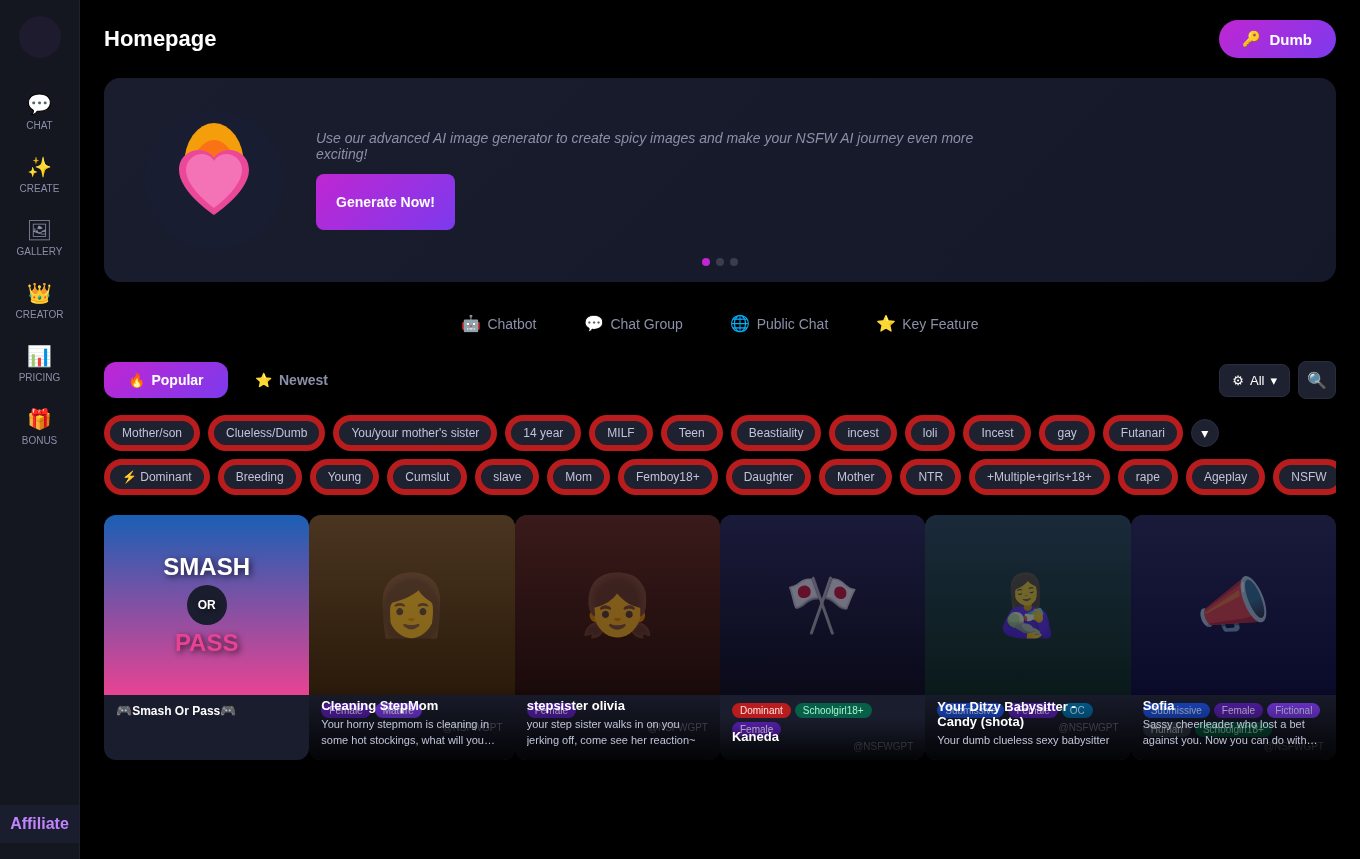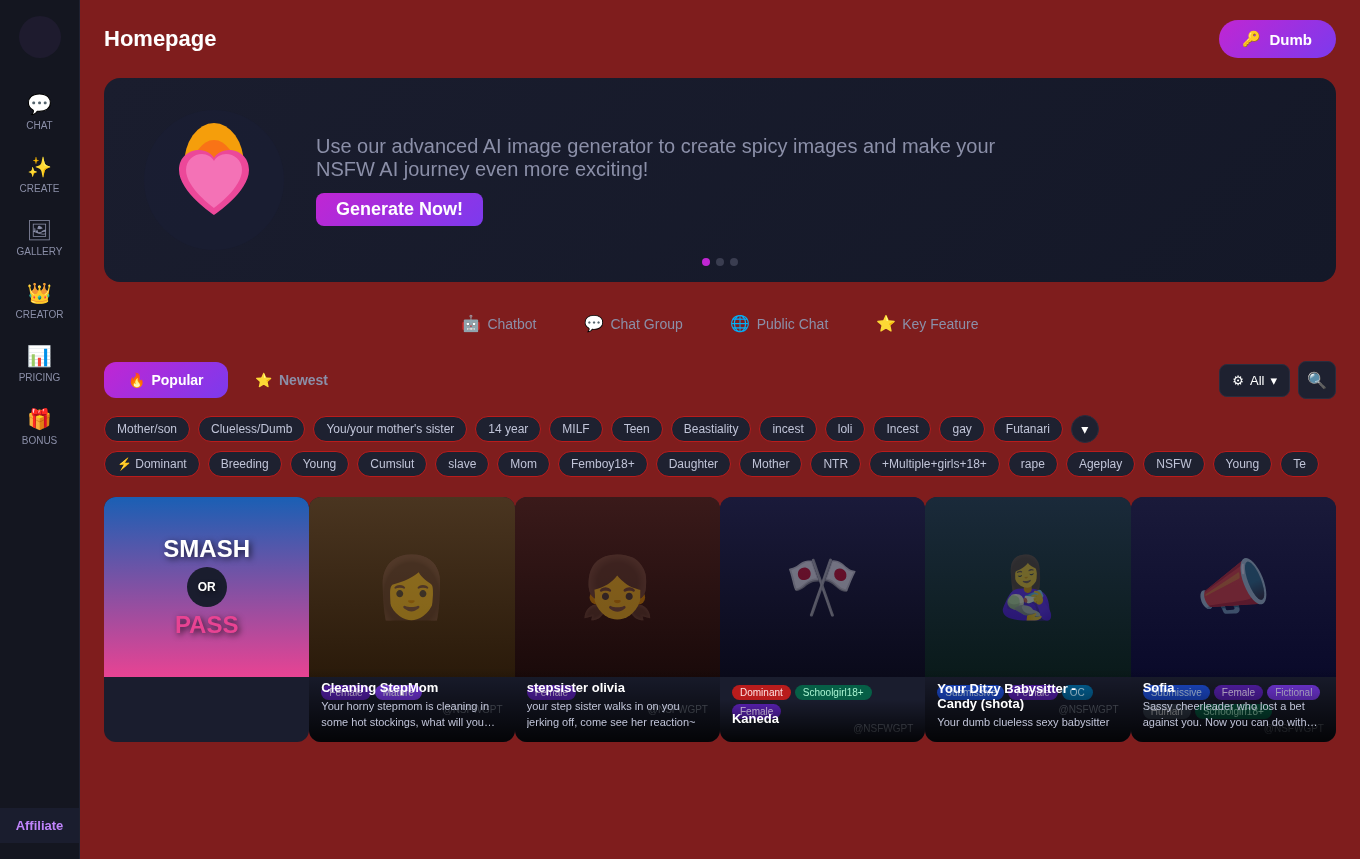--- a/index.html
+++ b/index.html
@@ -45,30 +45,30 @@
 
     
     .affiliate-btn {
       margin-top: auto;
       width: 100%;
       background: #1a1d2e;
       border: none;
       color: #c084fc;
       padding: 10px 4px;
       cursor: pointer;
-      font-size: 13px;
+      font-size: 16px;
       font-weight: 600;
     }
 
     
     .main {
       flex: 1;
       overflow-y: auto;
       padding: 20px 24px;
-      background: #7f1d1d;
+      background: #000000;
     }
 
     
     .header {
       display: flex;
       align-items: center;
       justify-content: space-between;
       margin-bottom: 20px;
     }
     .header-title {
@@ -113,32 +113,33 @@
     }
     .banner-icon svg { width: 140px; height: 140px; }
     .banner-text { flex: 1; }
     .banner-text h2 {
       font-size: 28px;
       font-weight: 700;
       margin-bottom: 12px;
       color: #fff;
     }
     .banner-text p {
-      font-size: 20px;
+      font-size: 14px;
       color: #8b8fa8;
       margin-bottom: 12px;
       max-width: 700px;
+      font-style: italic;
     }
     .generate-btn {
       background: linear-gradient(135deg, #c026d3, #7c3aed);
       color: #fff;
       border: none;
-      padding: 6px 20px;
+      padding: 20px 20px;
       border-radius: 8px;
-      font-size: 18px;
+      font-size: 14px;
       font-weight: 600;
       cursor: pointer;
     }
     .banner-dots {
       position: absolute;
       bottom: 16px;
       left: 50%;
       transform: translateX(-50%);
       display: flex;
       gap: 6px;
@@ -247,21 +248,21 @@
       align-items: center;
     }
     .tag {
       background: #1e2130;
       color: #c0c4d8;
       padding: 5px 12px;
       border-radius: 20px;
       font-size: 12px;
       cursor: pointer;
       white-space: nowrap;
-      border: 1px solid #b91c1c;
+      border: 6px solid #b91c1c;
       transition: all 0.2s;
     }
     .tag-expand {
       background: #1e2130;
       border: 1px solid #2a2d3e;
       color: #fff;
       width: 28px; height: 28px;
       border-radius: 50%;
       cursor: pointer;
       display: flex;
@@ -530,20 +531,23 @@
   </div>
 
   <div class="cards-grid">
 
     <div class="card">
       <div class="card-smash">
         <div style="font-size:24px;font-weight:900;color:#fff;text-shadow:2px 2px 6px rgba(0,0,0,0.7);">SMASH</div>
         <div class="smash-or">OR</div>
         <div style="font-size:24px;font-weight:900;color:#e84393;text-shadow:2px 2px 6px rgba(0,0,0,0.7);">PASS</div>
       </div>
+      <div class="card-footer">
+        <div class="card-emoji">🎮<span style="font-size:12px;font-weight:700;color:#fff;">Smash Or Pass</span>🎮</div>
+      </div>
     </div>
 
     <div class="card">
       <div class="card-image-bg" style="background:linear-gradient(180deg,#4a3520,#2a1a0a);">
         <span style="font-size:60px;opacity:0.4;">👩</span>
       </div>
       <div class="card-overlay">
         <div class="card-title">Cleaning StepMom</div>
         <div class="card-desc">Your horny stepmom is cleaning in some hot stockings, what will you do?!</div>
       </div>

